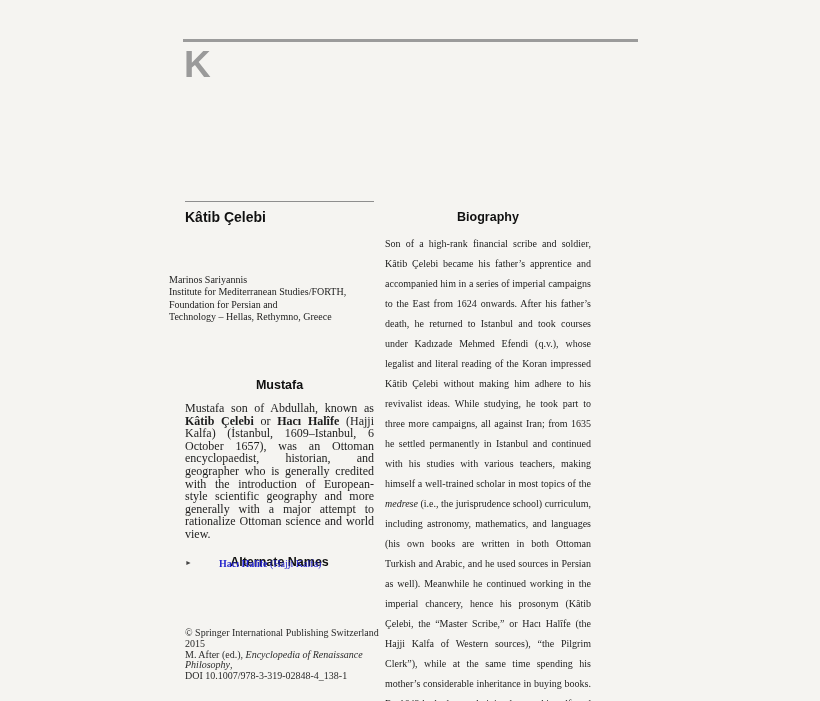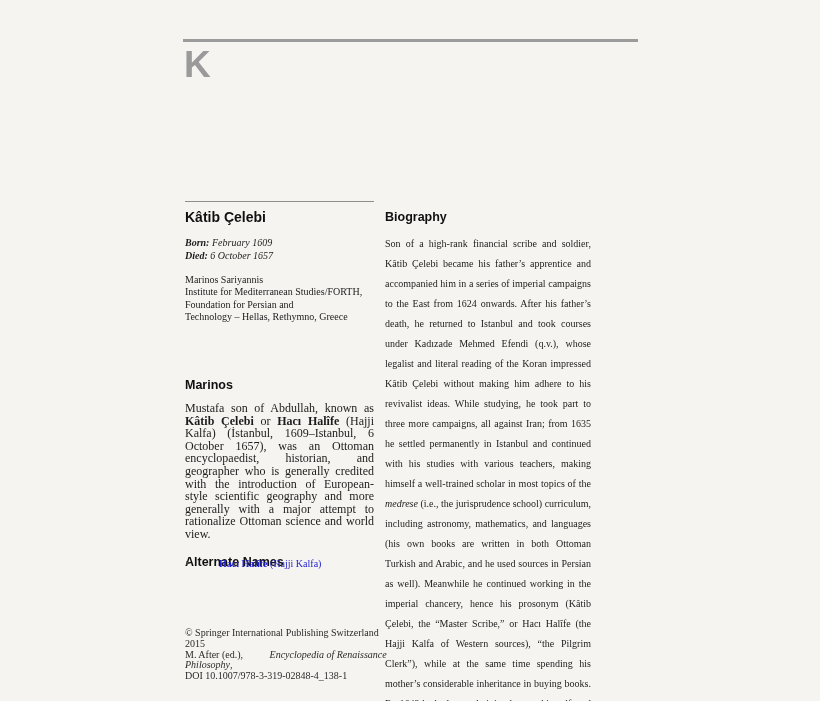--- a/index.html
+++ b/index.html
@@ -35,27 +35,27 @@
     font-weight: bold;
     font-size: 14px;
     color: #101010;
   }
   .vitals {
     position: absolute; left: 185px; top: 236px; width: 189px;
     font-style: italic; font-size: 10px; line-height: 13px;
   }
   .vital-label { font-weight: bold; }
   .affiliation {
-    position: absolute; left: 185px; top: 274px; width: 195px;
+    position: absolute; left: 169px; top: 274px; width: 195px;
     font-size: 10px; line-height: 12.4px;
   }
   .sec-heading {
     position: absolute; width: 189px;
     font-family: "Liberation Sans", sans-serif;
-    font-weight: bold; font-size: 12.5px; color: #101010;
+    font-weight: bold; font-size: 12.5px; color: #101010; text-align: center;
   }
   .h-abstract { left: 185px; top: 378px; }
   .h-altnames { left: 185px; top: 534px; margin-top: 21px; }
   .h-biography { left: 385px; top: 210px; width: 206px; }
   .abstract-text {
     position: absolute; left: 185px; top: 402px; width: 189px;
     font-size: 12px; line-height: 12.6px; text-align: justify;
   }
   .altnames-line {
     position: absolute; left: 185px; top: 557px; width: 189px;
@@ -82,45 +82,41 @@
 
   <div class="topbar"></div>
 
   <div class="section-letter">K</div>
 
   <div class="head-block">
     <div class="head-rule"></div>
     <div class="entry-title">Kâtib Çelebi</div>
   </div>
 
-  <div class="vitals">
-    <div><span class="vital-label">Born:</span><span> February 1609</span></div>
-    <div><span class="vital-label">Died:</span><span> 6 October 1657</span></div>
-  </div>
 
   <div class="affiliation">
     <div>Marinos Sariyannis</div>
     <div>Institute for Mediterranean Studies/FORTH,</div>
     <div>Foundation for Persian and</div>
     <div>Technology – Hellas, Rethymno, Greece</div>
   </div>
 
-  <div class="sec-heading h-abstract">Marinos</div>
+  <div class="sec-heading h-abstract">Mustafa</div>
 
   <div class="abstract-text"><span>Mustafa son of Abdullah, known as </span><span style="font-weight: bold;">Kâtib Çelebi</span><span> or </span><span style="font-weight: bold;">Hacı Halîfe</span><span> (Hajji Kalfa) (İstanbul, 1609–Istanbul, 6 October 1657), was an Ottoman encyclopaedist, historian, and geographer who is generally credited with the introduction of European-style scientific geography and more generally with a major attempt to rationalize Ottoman science and world view.</span></div>
 
   <div class="sec-heading h-altnames">Alternate Names</div>
 
   <div class="altnames-line">
     <span class="bullet">►</span><a class="alt-link"><span class="link-name">Hacı Halîfe</span><span> (Hajji Kalfa)</span></a>
   </div>
 
   <div class="page-footer">
     <div>© Springer International Publishing Switzerland 2015</div>
-    <div><span>M. After (ed.), </span><span style="font-style: italic; margin-left: 24px;">Encyclopedia of Renaissance Philosophy</span><span>,</span></div>
+    <div><span>M. After (ed.), </span><span style="font-style: italic;">Encyclopedia of Renaissance Philosophy</span><span>,</span></div>
     <div>DOI 10.1007/978-3-319-02848-4_138-1</div>
   </div>
 
   <div class="sec-heading h-biography">Biography</div>
 
   <div class="bio-text">
     <p><span>Son of a high-rank financial scribe and soldier, Kâtib Çelebi became his father’s apprentice and accompanied him in a series of imperial campaigns to the East from 1624 onwards. After his father’s death, he returned to Istanbul and took courses under Kadızade Mehmed Efendi (q.v.), whose legalist and literal reading of the Koran impressed Kâtib Çelebi without making him adhere to his revivalist ideas. While studying, he took part to three more campaigns, all against Iran; from 1635 he settled permanently in Istanbul and continued with his studies with various teachers, making himself a well-trained scholar in most topics of the </span><span style="font-style: italic;">medrese</span><span> (i.e., the jurisprudence school) curriculum, including astronomy, mathematics, and languages (his own books are written in both Ottoman Turkish and Arabic, and he used sources in Persian as well). Meanwhile he continued working in the imperial chancery, hence his prosonym (Kâtib Çelebi, the “Master Scribe,” or Hacı Halîfe (the Hajji Kalfa of Western sources), “the Pilgrim Clerk”), while at the same time spending his mother’s considerable inheritance in buying books. By 1642 he had started giving lessons himself, and he was acquainted with both the intellectual elite of Istanbul and Western scholars residing in the Istanbul embassies. He died peacefully in 1657.</span></p>
   </div>
 
 </div>

